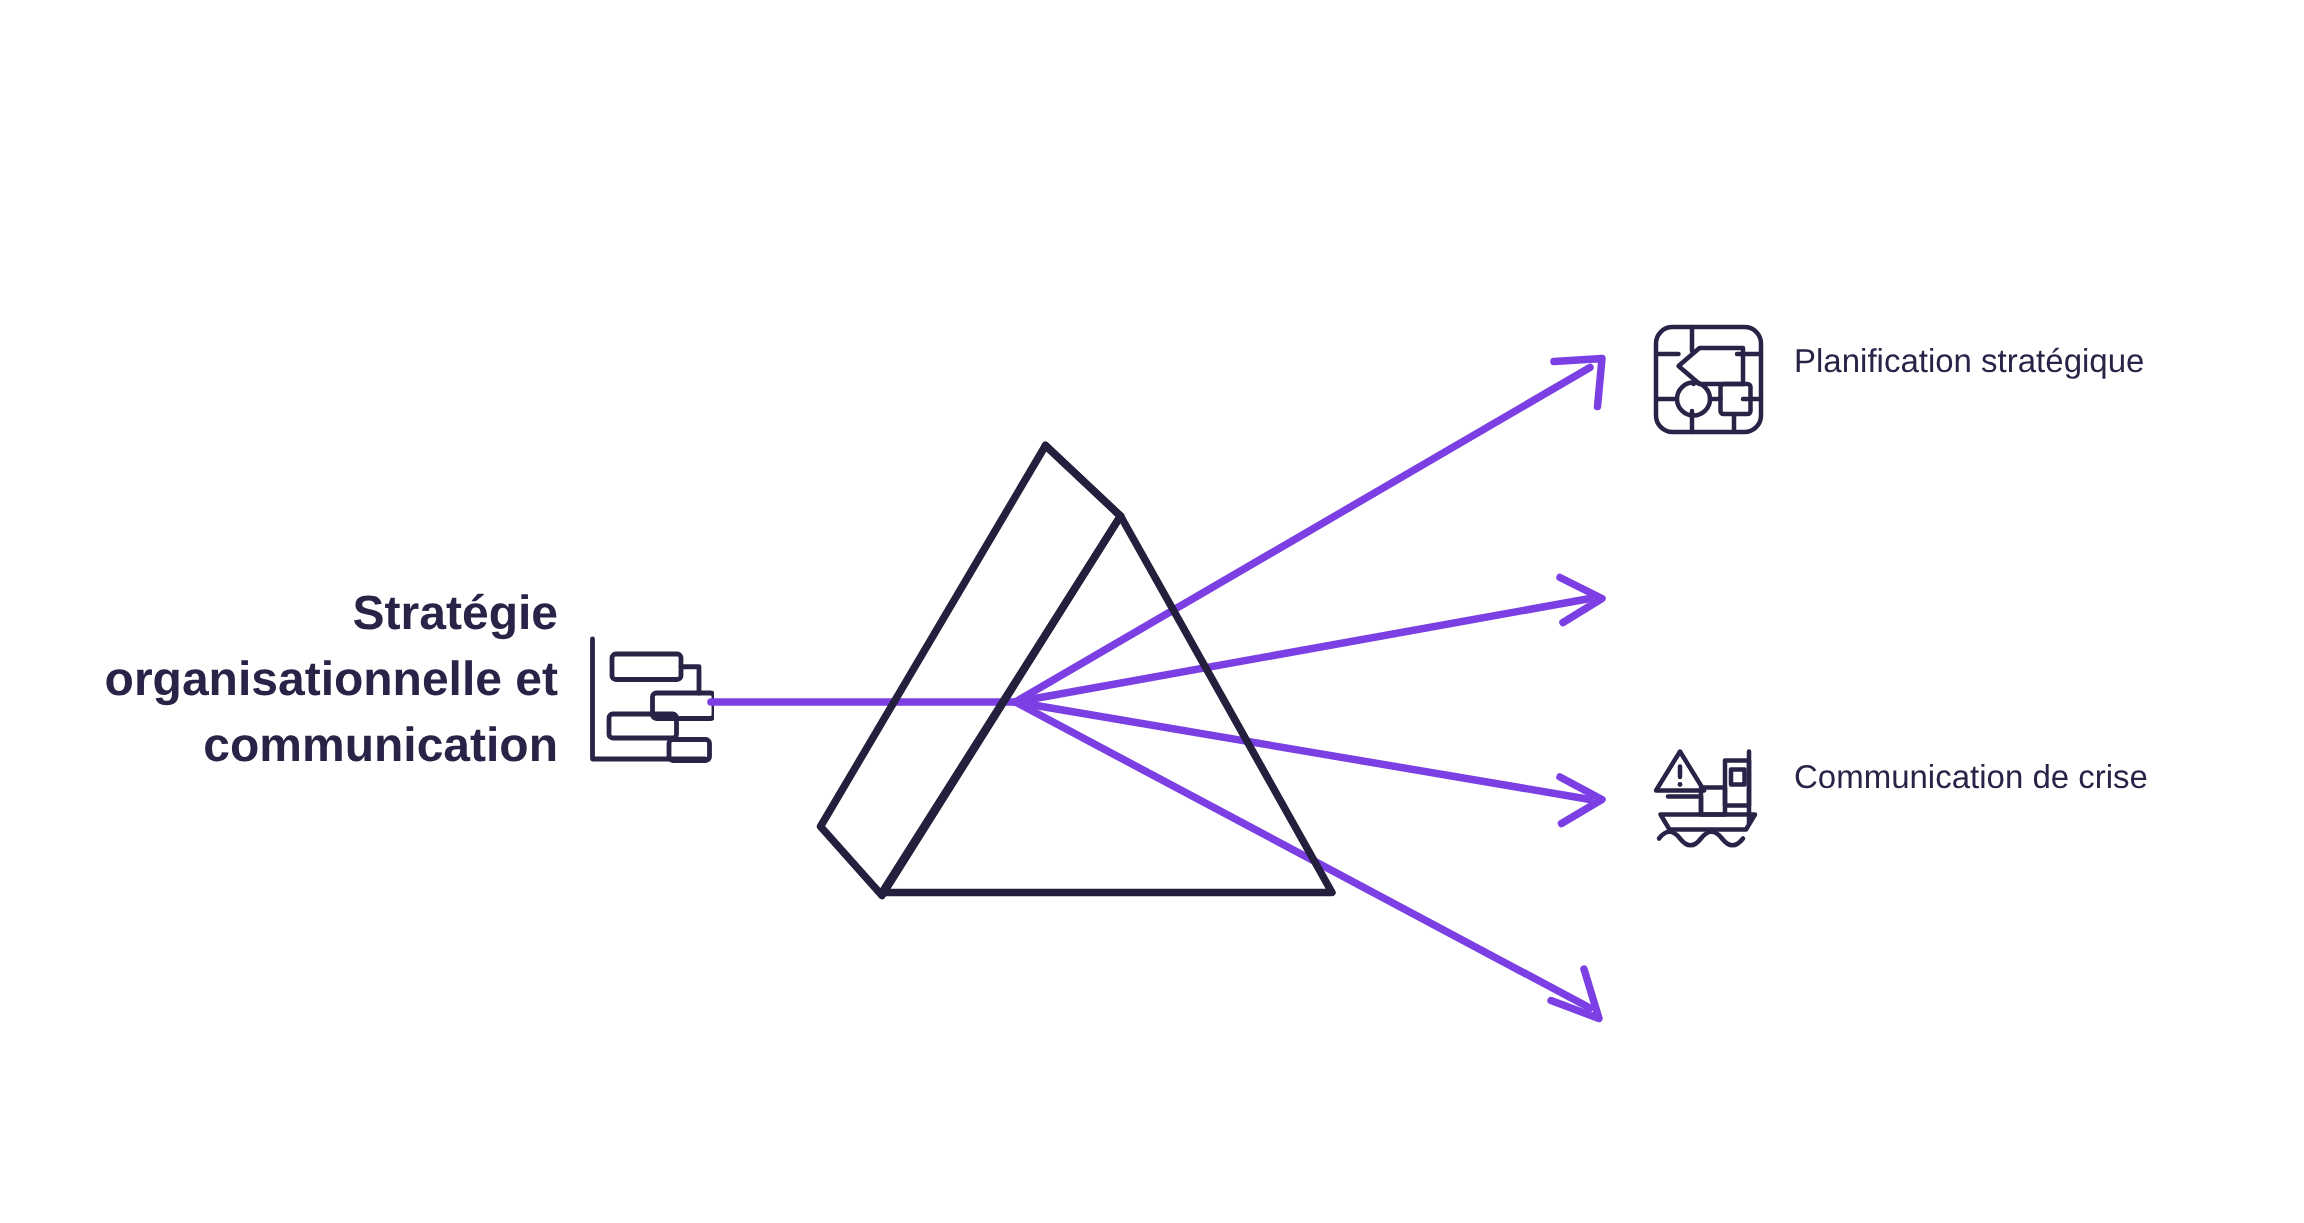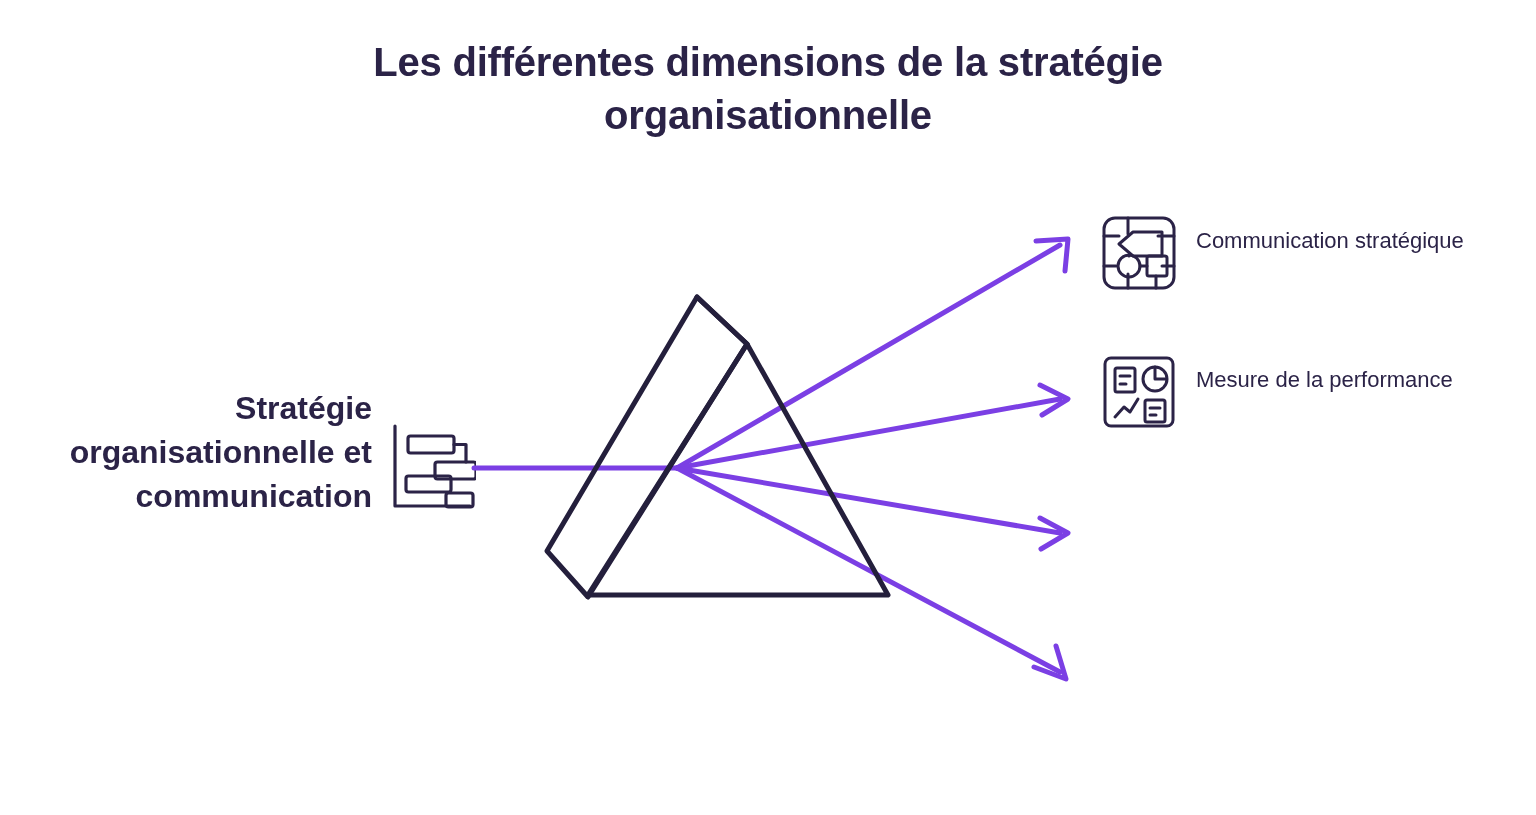--- a/index.html
+++ b/index.html
@@ -84,21 +84,20 @@
   #row-0 { left: 1100px; top: 214px; }
   #row-1 { left: 1100px; top: 353px; }
   #row-2 { left: 1100px; top: 491px; }
   #row-3 { left: 1100px; top: 630px; }
 </style>
 </head>
 <body>
 
 <div id="stage">
 
-  <h1 id="title">Les différentes dimensions de la stratégie organisationnelle</h1>
 
   <div id="source-block">Stratégie organisationnelle et communication</div>
 
   <svg id="source-icon" viewBox="0 0 86 92">
     <g fill="none" stroke="#2b2347" stroke-width="3.2" stroke-linecap="round" stroke-linejoin="round">
       <path d="M5 6 L5 86 L80 86"></path>
       <rect x="18" y="16" width="46" height="17" rx="2.5"></rect>
       <rect x="45" y="42" width="41" height="17" rx="2.5"></rect>
       <rect x="16" y="56" width="45" height="16" rx="2.5"></rect>
       <rect x="56" y="73" width="27" height="14" rx="2.5"></rect>
@@ -141,34 +140,36 @@
     <svg class="out-icon" viewBox="0 0 78 78">
       <g fill="none" stroke="#2b2347" stroke-width="3" stroke-linecap="round" stroke-linejoin="round">
         <rect x="4" y="4" width="70" height="70" rx="11"></rect>
         <path d="M28 4 L28 20 M74 22 L58 22 M4 22 L19 22 M4 52 L16 52 M74 52 L62 52 M28 74 L28 60 M56 74 L56 62"></path>
         <path d="M19 30 L33 18 L62 18 L62 42 L33 42 Z"></path>
         <circle cx="29" cy="52" r="11"></circle>
         <rect x="47" y="42" width="20" height="20" rx="2"></rect>
         <path d="M29 42 L29 41 M40 52 L47 52"></path>
       </g>
     </svg>
-    <div class="out-label">Communication stratégique</div>
+    <div class="out-label">Planification stratégique</div>
   </div>
 
-  <div class="out-row" id="row-1">
+
+  <div class="out-row" id="row-2">
     <svg class="out-icon" viewBox="0 0 78 78">
       <g fill="none" stroke="#2b2347" stroke-width="3" stroke-linecap="round" stroke-linejoin="round">
-        <rect x="5" y="5" width="68" height="68" rx="6"></rect>
-        <rect x="15" y="15" width="20" height="24" rx="2"></rect>
-        <path d="M20 23 L30 23 M20 31 L26 31"></path>
-        <circle cx="55" cy="26" r="12"></circle>
-        <path d="M55 26 L55 14 M55 26 L66 26"></path>
-        <path d="M15 64 L24 54 L30 59 L38 46"></path>
-        <rect x="45" y="47" width="20" height="22" rx="2"></rect>
-        <path d="M50 55 L60 55 M50 62 L56 62"></path>
+        <path d="M20 10 L36 36 L4 36 Z"></path>
+        <path d="M20 20 L20 27"></path>
+        <circle cx="20" cy="32" r="1.6" fill="#2b2347" stroke="none"></circle>
+        <path d="M66 10 L66 58"></path>
+        <rect x="50" y="16" width="16" height="30"></rect>
+        <rect x="54" y="22" width="9" height="10"></rect>
+        <rect x="34" y="34" width="16" height="18"></rect>
+        <path d="M12 40 L34 40 L34 52"></path>
+        <path d="M7 52 L70 52 L64 62 L13 62 Z"></path>
+        <path d="M6 68 q7 -9 14 0 q7 9 14 0 q7 -9 14 0 q7 9 14 0"></path>
       </g>
     </svg>
-    <div class="out-label">Mesure de la performance</div>
+    <div class="out-label">Communication de crise</div>
   </div>
-
 
 
 </div>
 
 </body></html>

